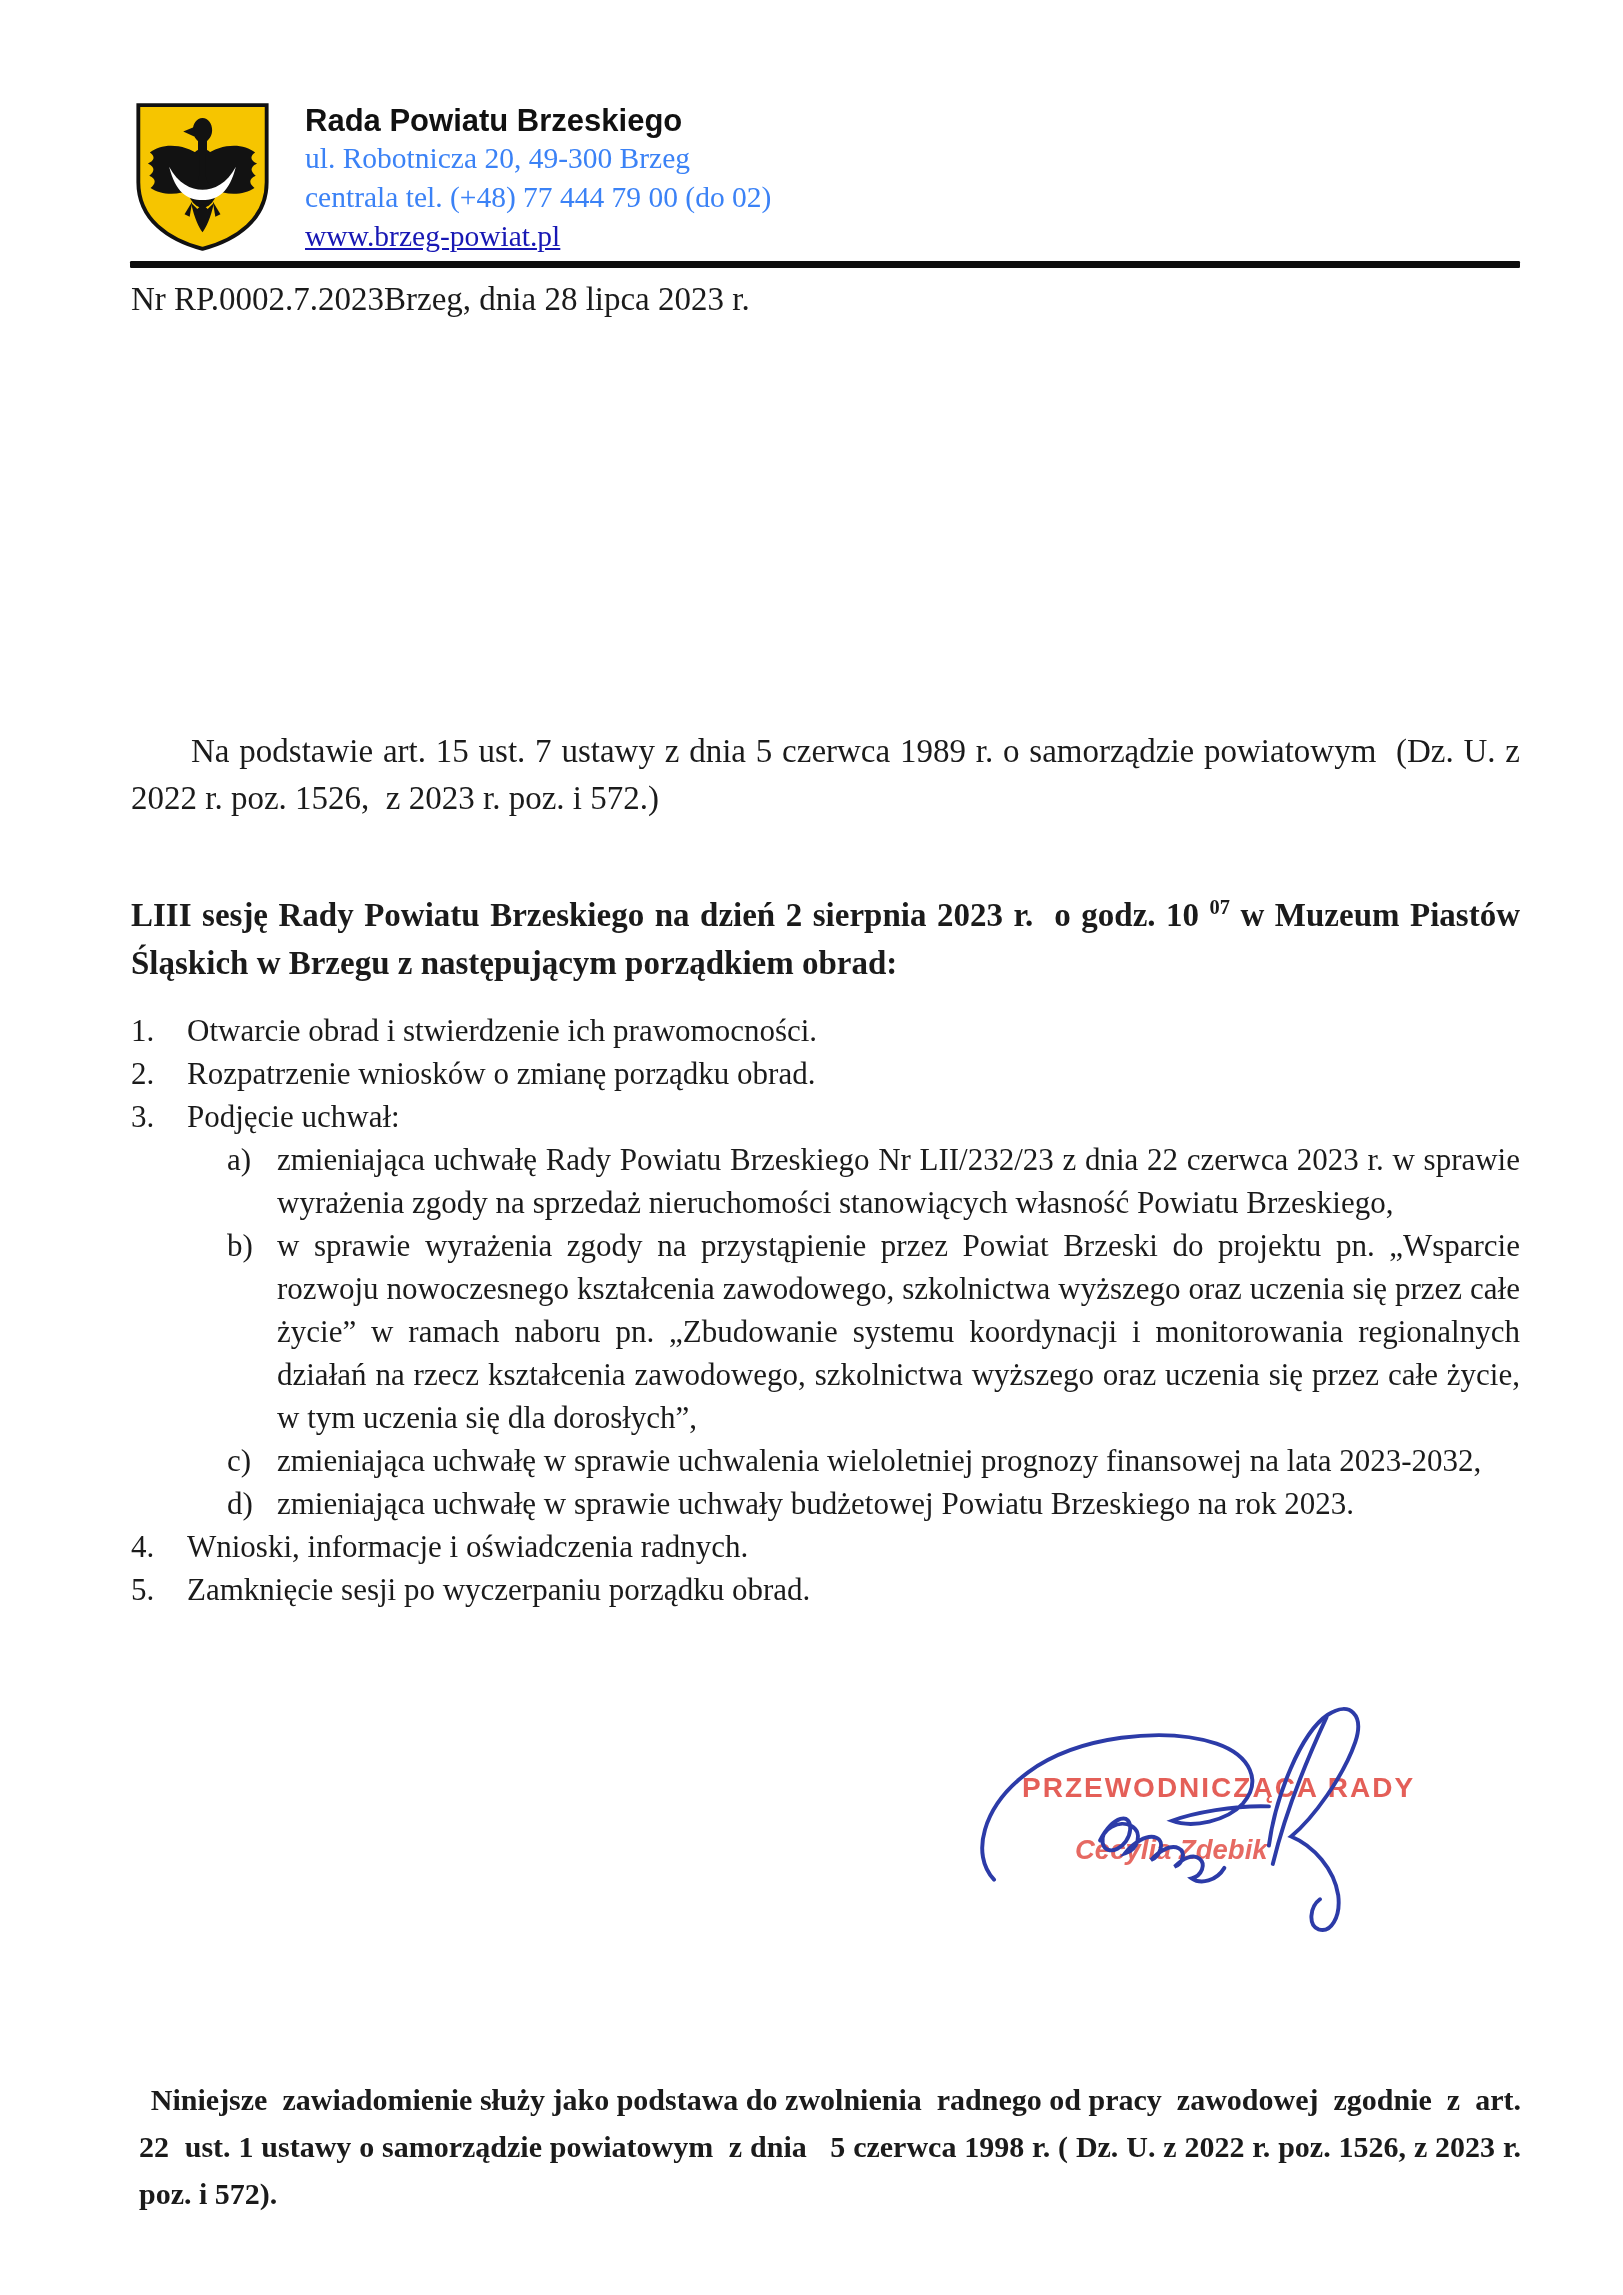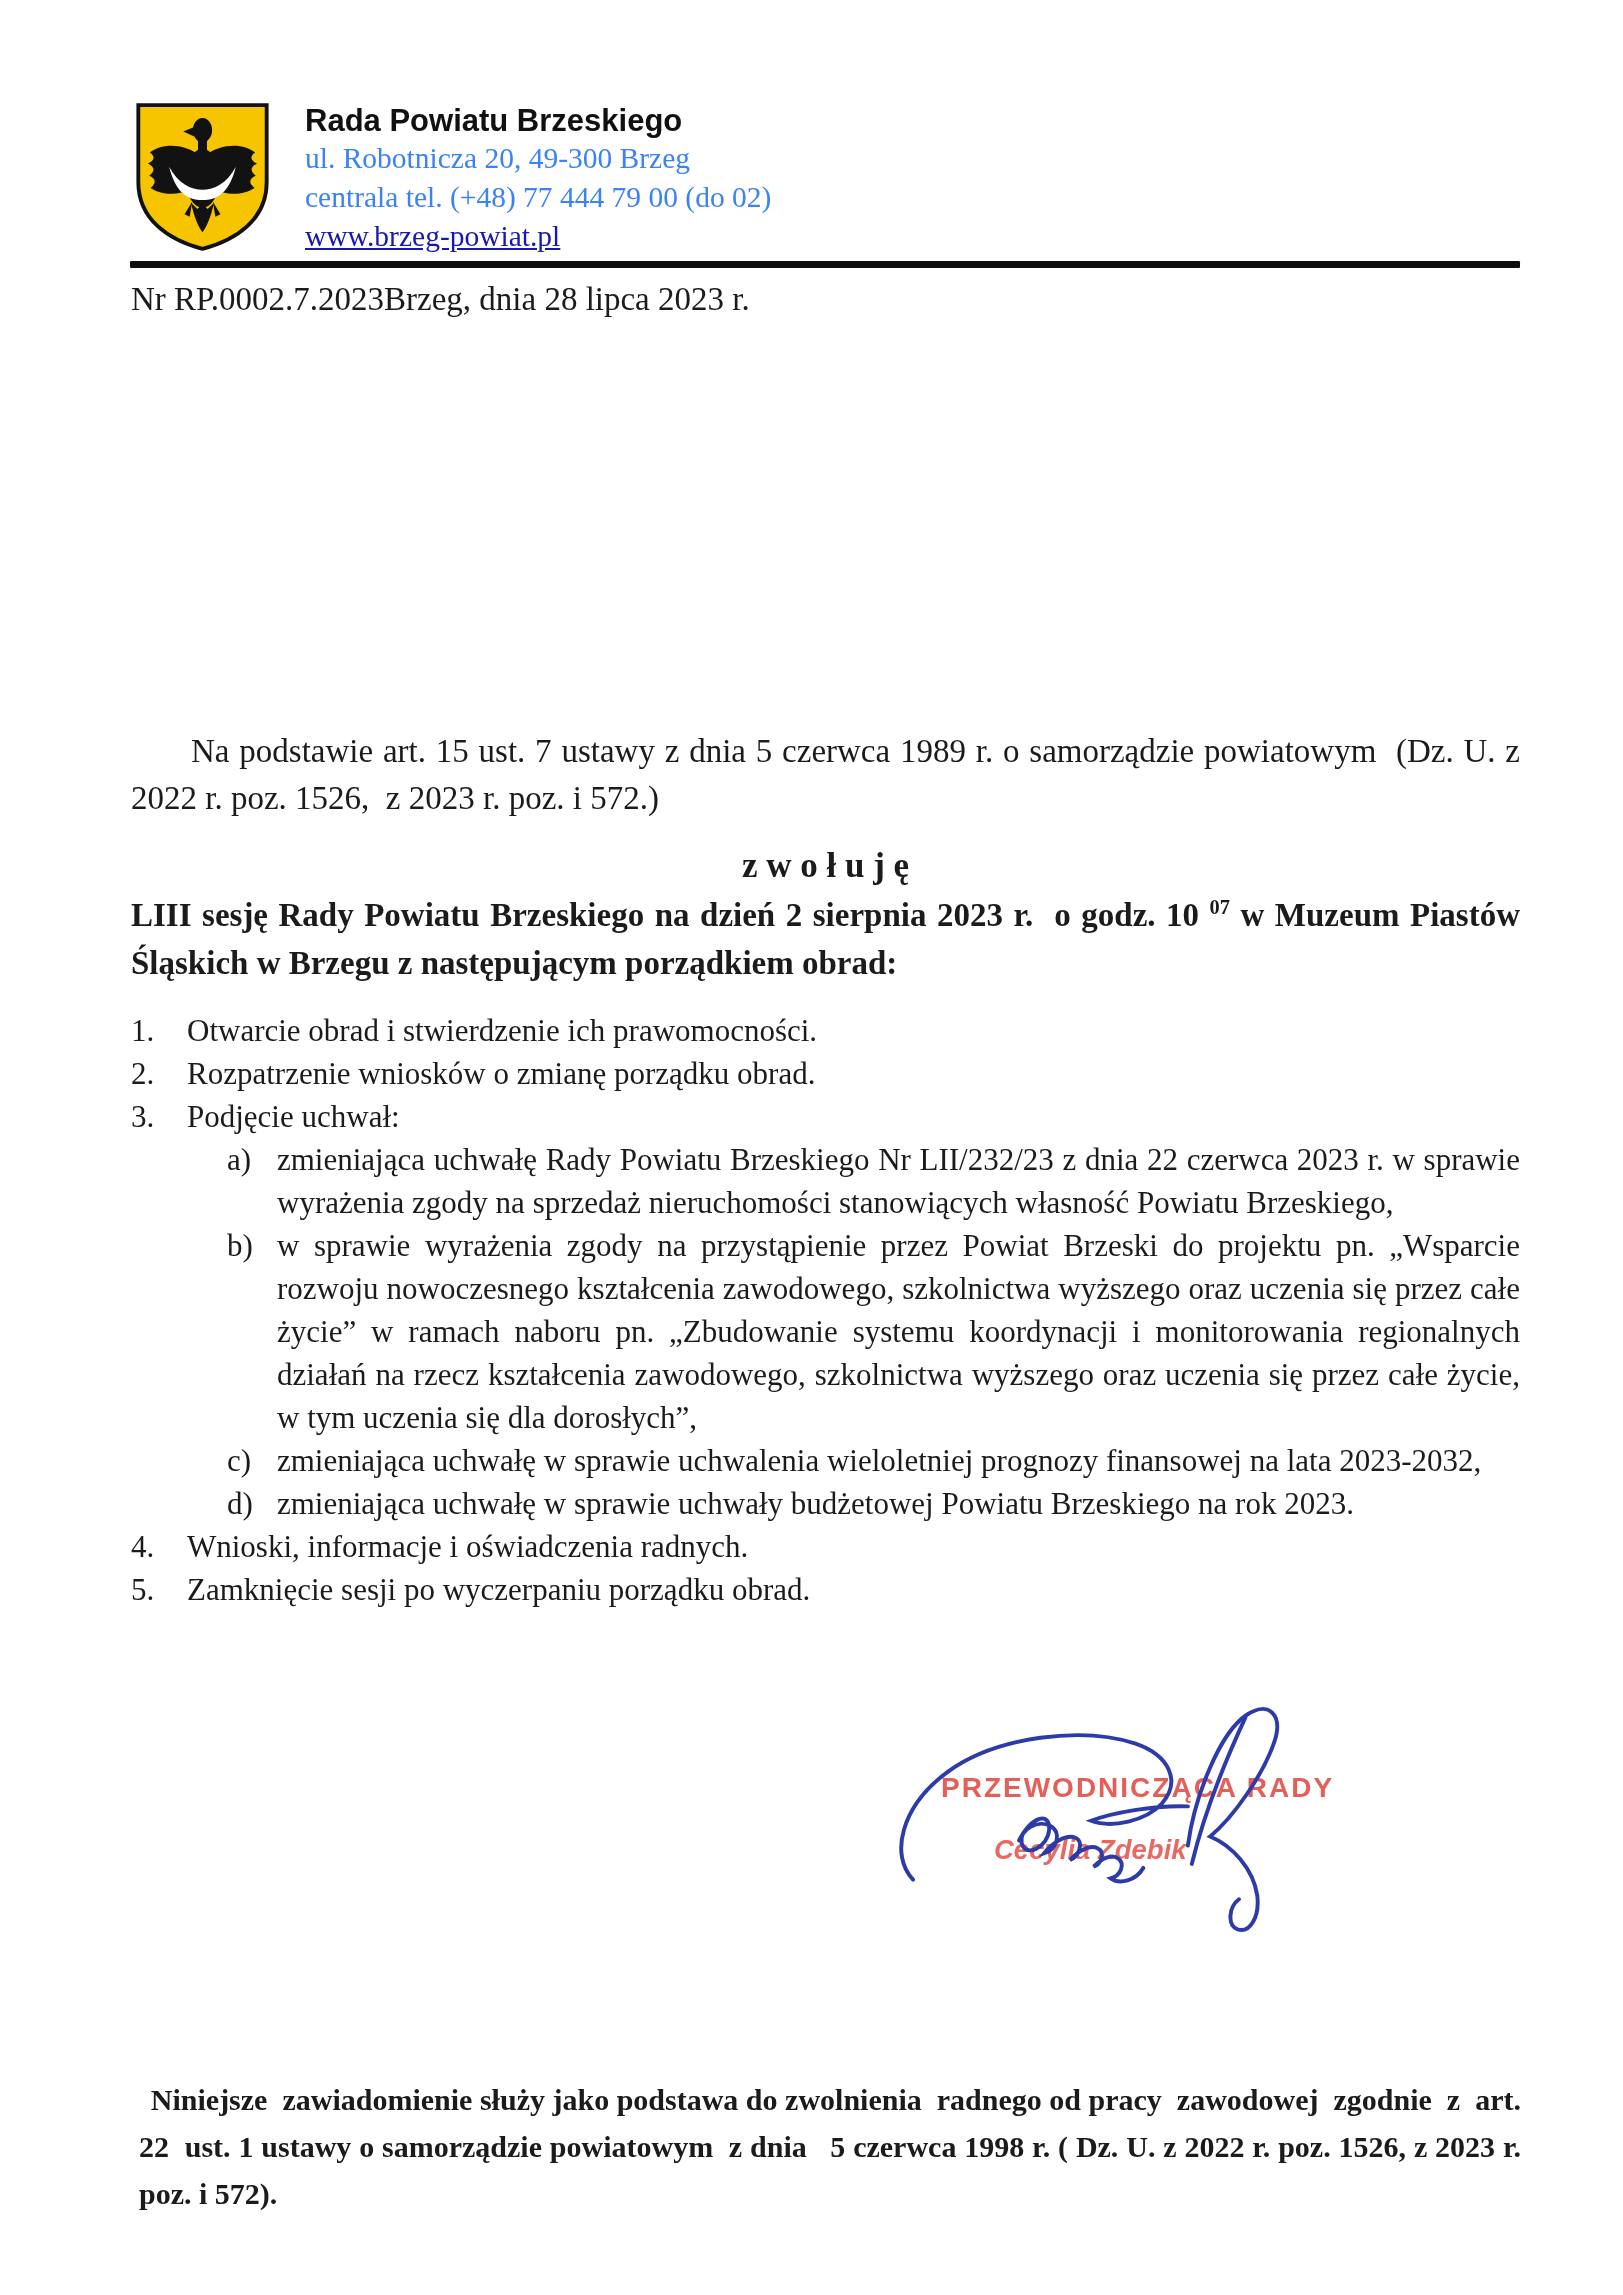--- a/index.html
+++ b/index.html
@@ -32,21 +32,21 @@
   
   .agenda{position:absolute;left:131px;top:1009px;width:1389px;font-size:31px;line-height:43px;}
   .a-row{display:flex;}
   .a-num{flex:0 0 56px;}
   .a-text{flex:1 1 auto;text-align:justify;}
   .sub{margin-left:96px;}
   .s-row{display:flex;}
   .s-letter{flex:0 0 50px;}
   .s-text{flex:1 1 auto;text-align:justify;white-space:pre-wrap;}
   
-  .sig-block{position:absolute;left:879px;top:1695px;width:445px;height:262px;}
+  .sig-block{position:absolute;left:960px;top:1695px;width:445px;height:262px;}
   .stamp-title{position:absolute;left:62px;top:77px;font-family:"Liberation Sans", sans-serif;font-size:28px;font-weight:bold;letter-spacing:2px;opacity:.85;white-space:pre;}
   .stamp-name{position:absolute;left:115px;top:139px;font-family:"Liberation Sans", sans-serif;font-size:27.5px;font-weight:bold;font-style:italic;opacity:.8;white-space:pre;}
   .ink{position:absolute;left:0;top:0;width:445px;height:262px;pointer-events:none;}
   
   .footer-note{position:absolute;left:139px;top:2076px;width:1382px;margin:0;font-size:30px;font-weight:bold;line-height:47px;text-align:justify;text-indent:11.8px;white-space:pre-wrap;}
 </style>
 </head>
 <body>
 
 <div class="page">
@@ -77,21 +77,20 @@
   <div class="rule"></div>
 
   <div class="ref-row">
     <span>Nr RP.0002.7.2023</span>
     <span>Brzeg, dnia 28 lipca 2023 r.</span>
   </div>
 
 
   <p class="intro">Na podstawie art. 15 ust. 7 ustawy z dnia 5 czerwca 1989 r. o samorządzie powiatowym  (Dz. U. z 2022 r. poz. 1526,  z 2023 r. poz. i 572.)</p>
 
-  <div class="convene">z w o ł u j ę</div>
 
   <p class="session"><span>LIII sesję Rady Powiatu Brzeskiego na dzień 2 sierpnia 2023 r.  o godz. 10 </span><sup>07</sup><span> w Muzeum Piastów Śląskich w Brzegu z następującym porządkiem obrad:</span></p>
 
   <div class="agenda">
     <div class="a-row">
       <span class="a-num">1.</span>
       <span class="a-text">Otwarcie obrad i stwierdzenie ich prawomocności.</span>
     </div>
     <div class="a-row">
       <span class="a-num">2.</span>

